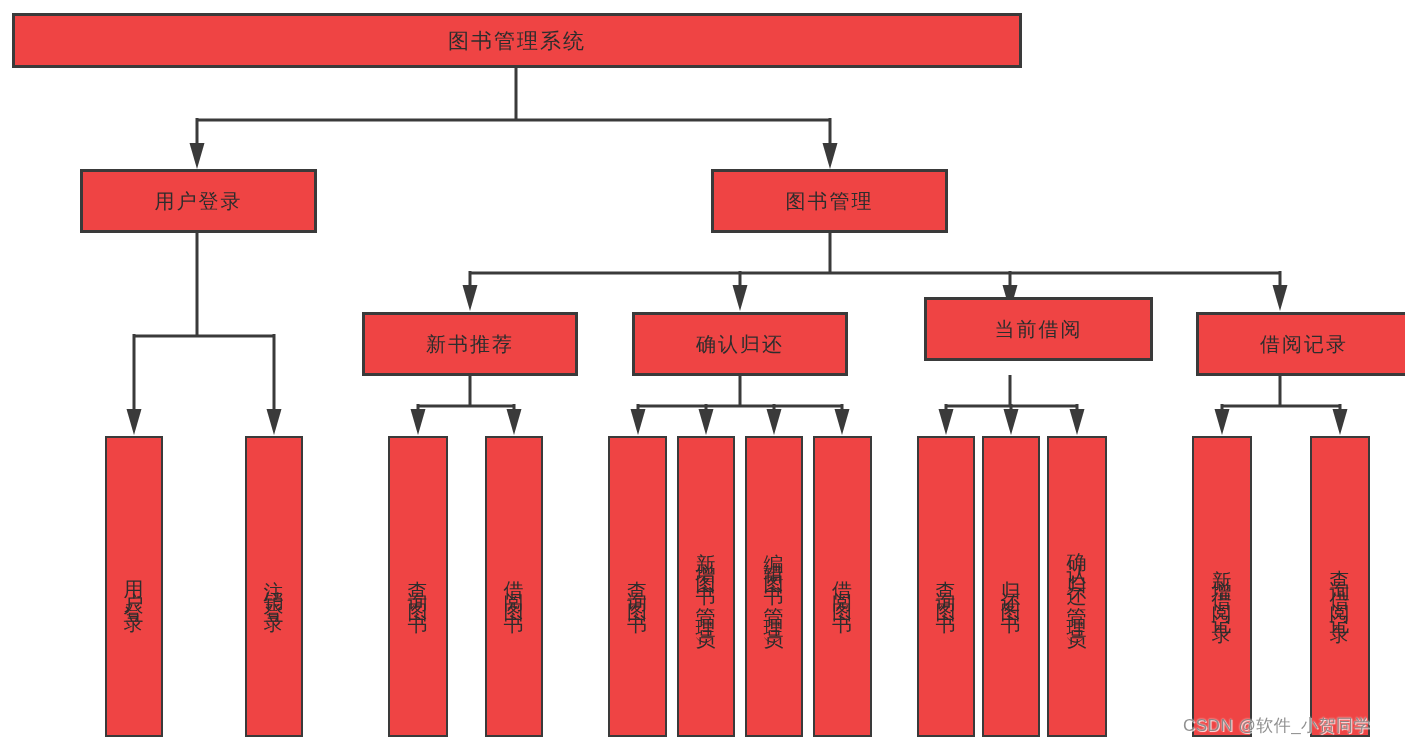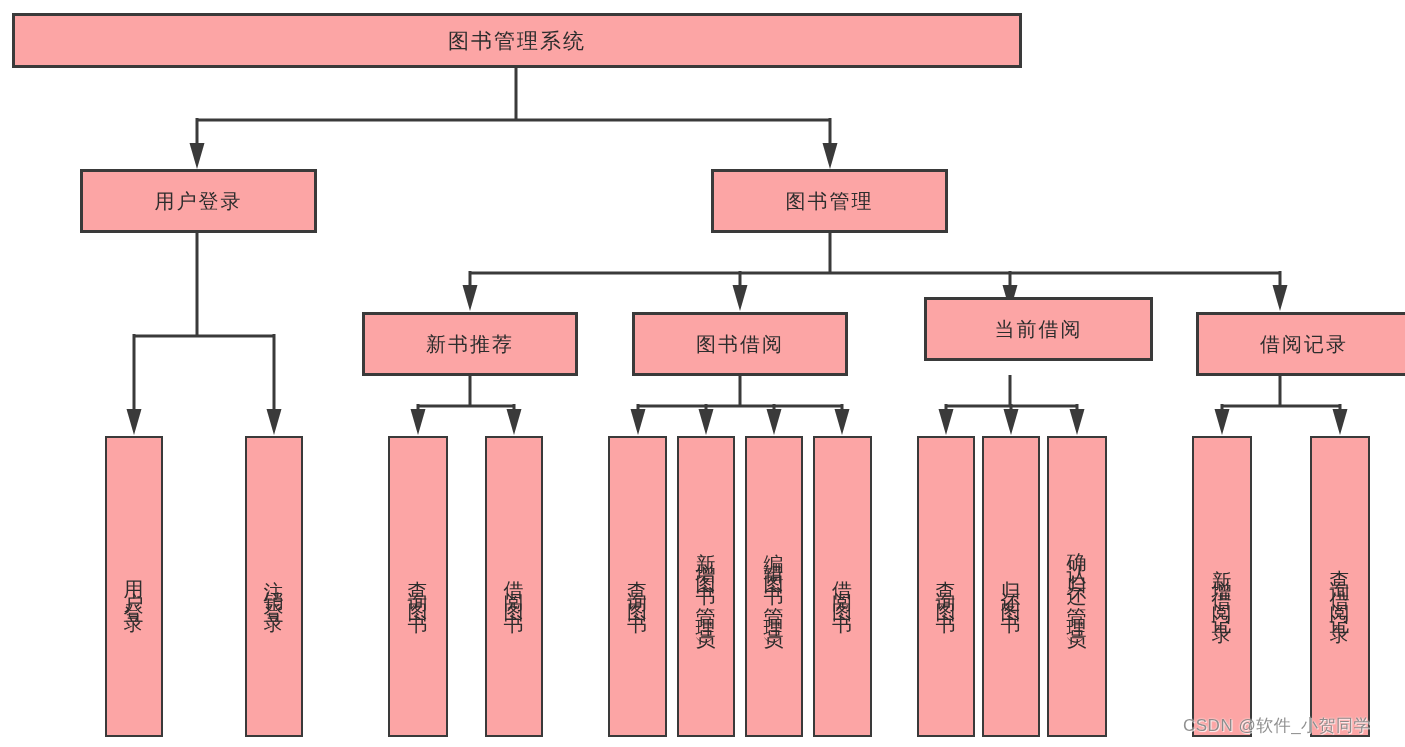--- a/index.html
+++ b/index.html
@@ -16,21 +16,21 @@
   }
   .connector-layer {
     position: absolute;
     left: 0; top: 0;
     width: 1405px; height: 747px;
     z-index: 1;
   }
   .node {
     position: absolute;
     box-sizing: border-box;
-    background: #fca5a5;
+    background: #ef4444;
     display: flex;
     align-items: center;
     justify-content: center;
     color: #2d2d2d;
     z-index: 2;
   }
   .hbox {
     border: 3px solid #3a3a3a;
     font-size: 20px;
     letter-spacing: 2px;
@@ -106,21 +106,21 @@
       <polygon points="1332.5,409 1347.5,409 1340,435"></polygon>
     </g>
   </svg>
 
   <div class="node hbox root-box" style="left:12px; top:13px; width:1010px; height:55px;">图书管理系统</div>
 
   <div class="node hbox" style="left:80px; top:169px; width:237px; height:64px;">用户登录</div>
   <div class="node hbox" style="left:711px; top:169px; width:237px; height:64px;">图书管理</div>
 
   <div class="node hbox" style="left:362px; top:312px; width:216px; height:64px;">新书推荐</div>
-  <div class="node hbox" style="left:632px; top:312px; width:216px; height:64px;">图书借阅</div>
+  <div class="node hbox" style="left:632px; top:312px; width:216px; height:64px;">确认归还</div>
   <div class="node hbox" style="left:902px; top:297px; width:229px; height:64px;margin-left:22px;">当前借阅</div>
   <div class="node hbox" style="left:1172px; top:312px; width:216px; height:64px;margin-left:24px;">借阅记录</div>
 
   <div class="node vbox" style="left:105px; width:58px;">用户登录</div>
   <div class="node vbox" style="left:245px; width:58px;">注销登录</div>
 
   <div class="node vbox" style="left:388px; width:60px;">查询图书</div>
   <div class="node vbox" style="left:485px; width:58px;">借阅图书</div>
 
   <div class="node vbox" style="left:608px; width:59px;">查询图书</div>

